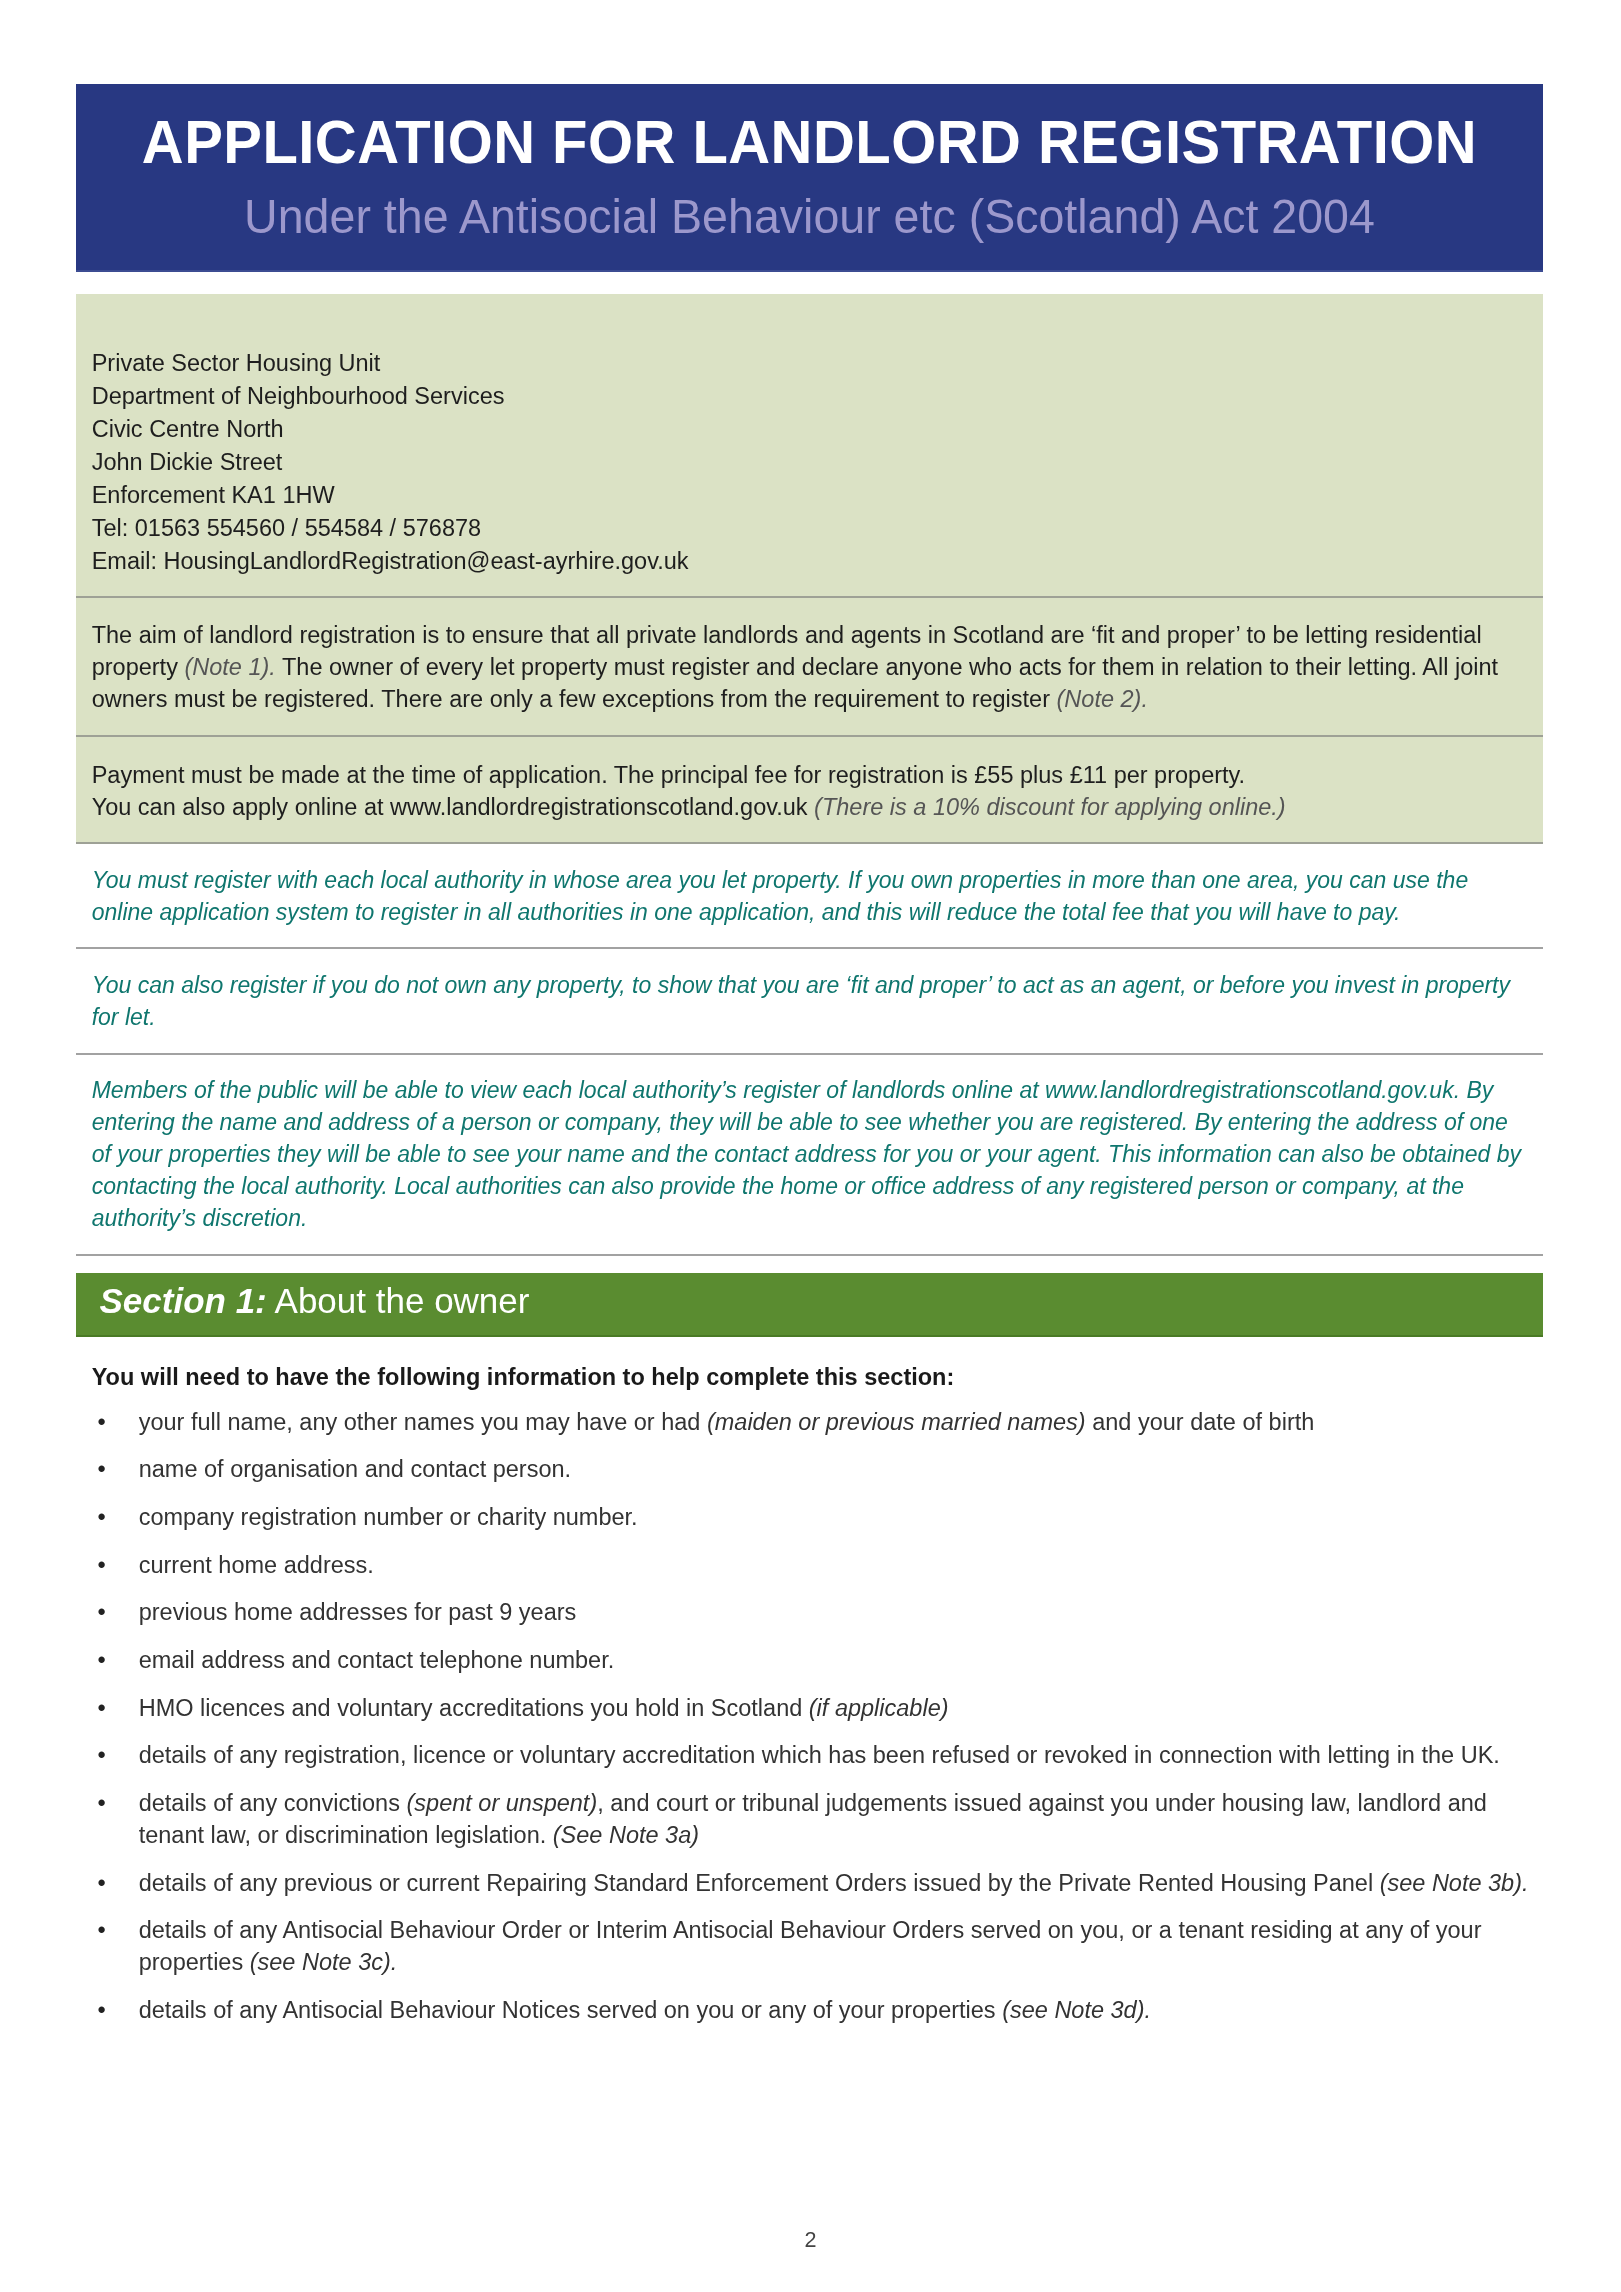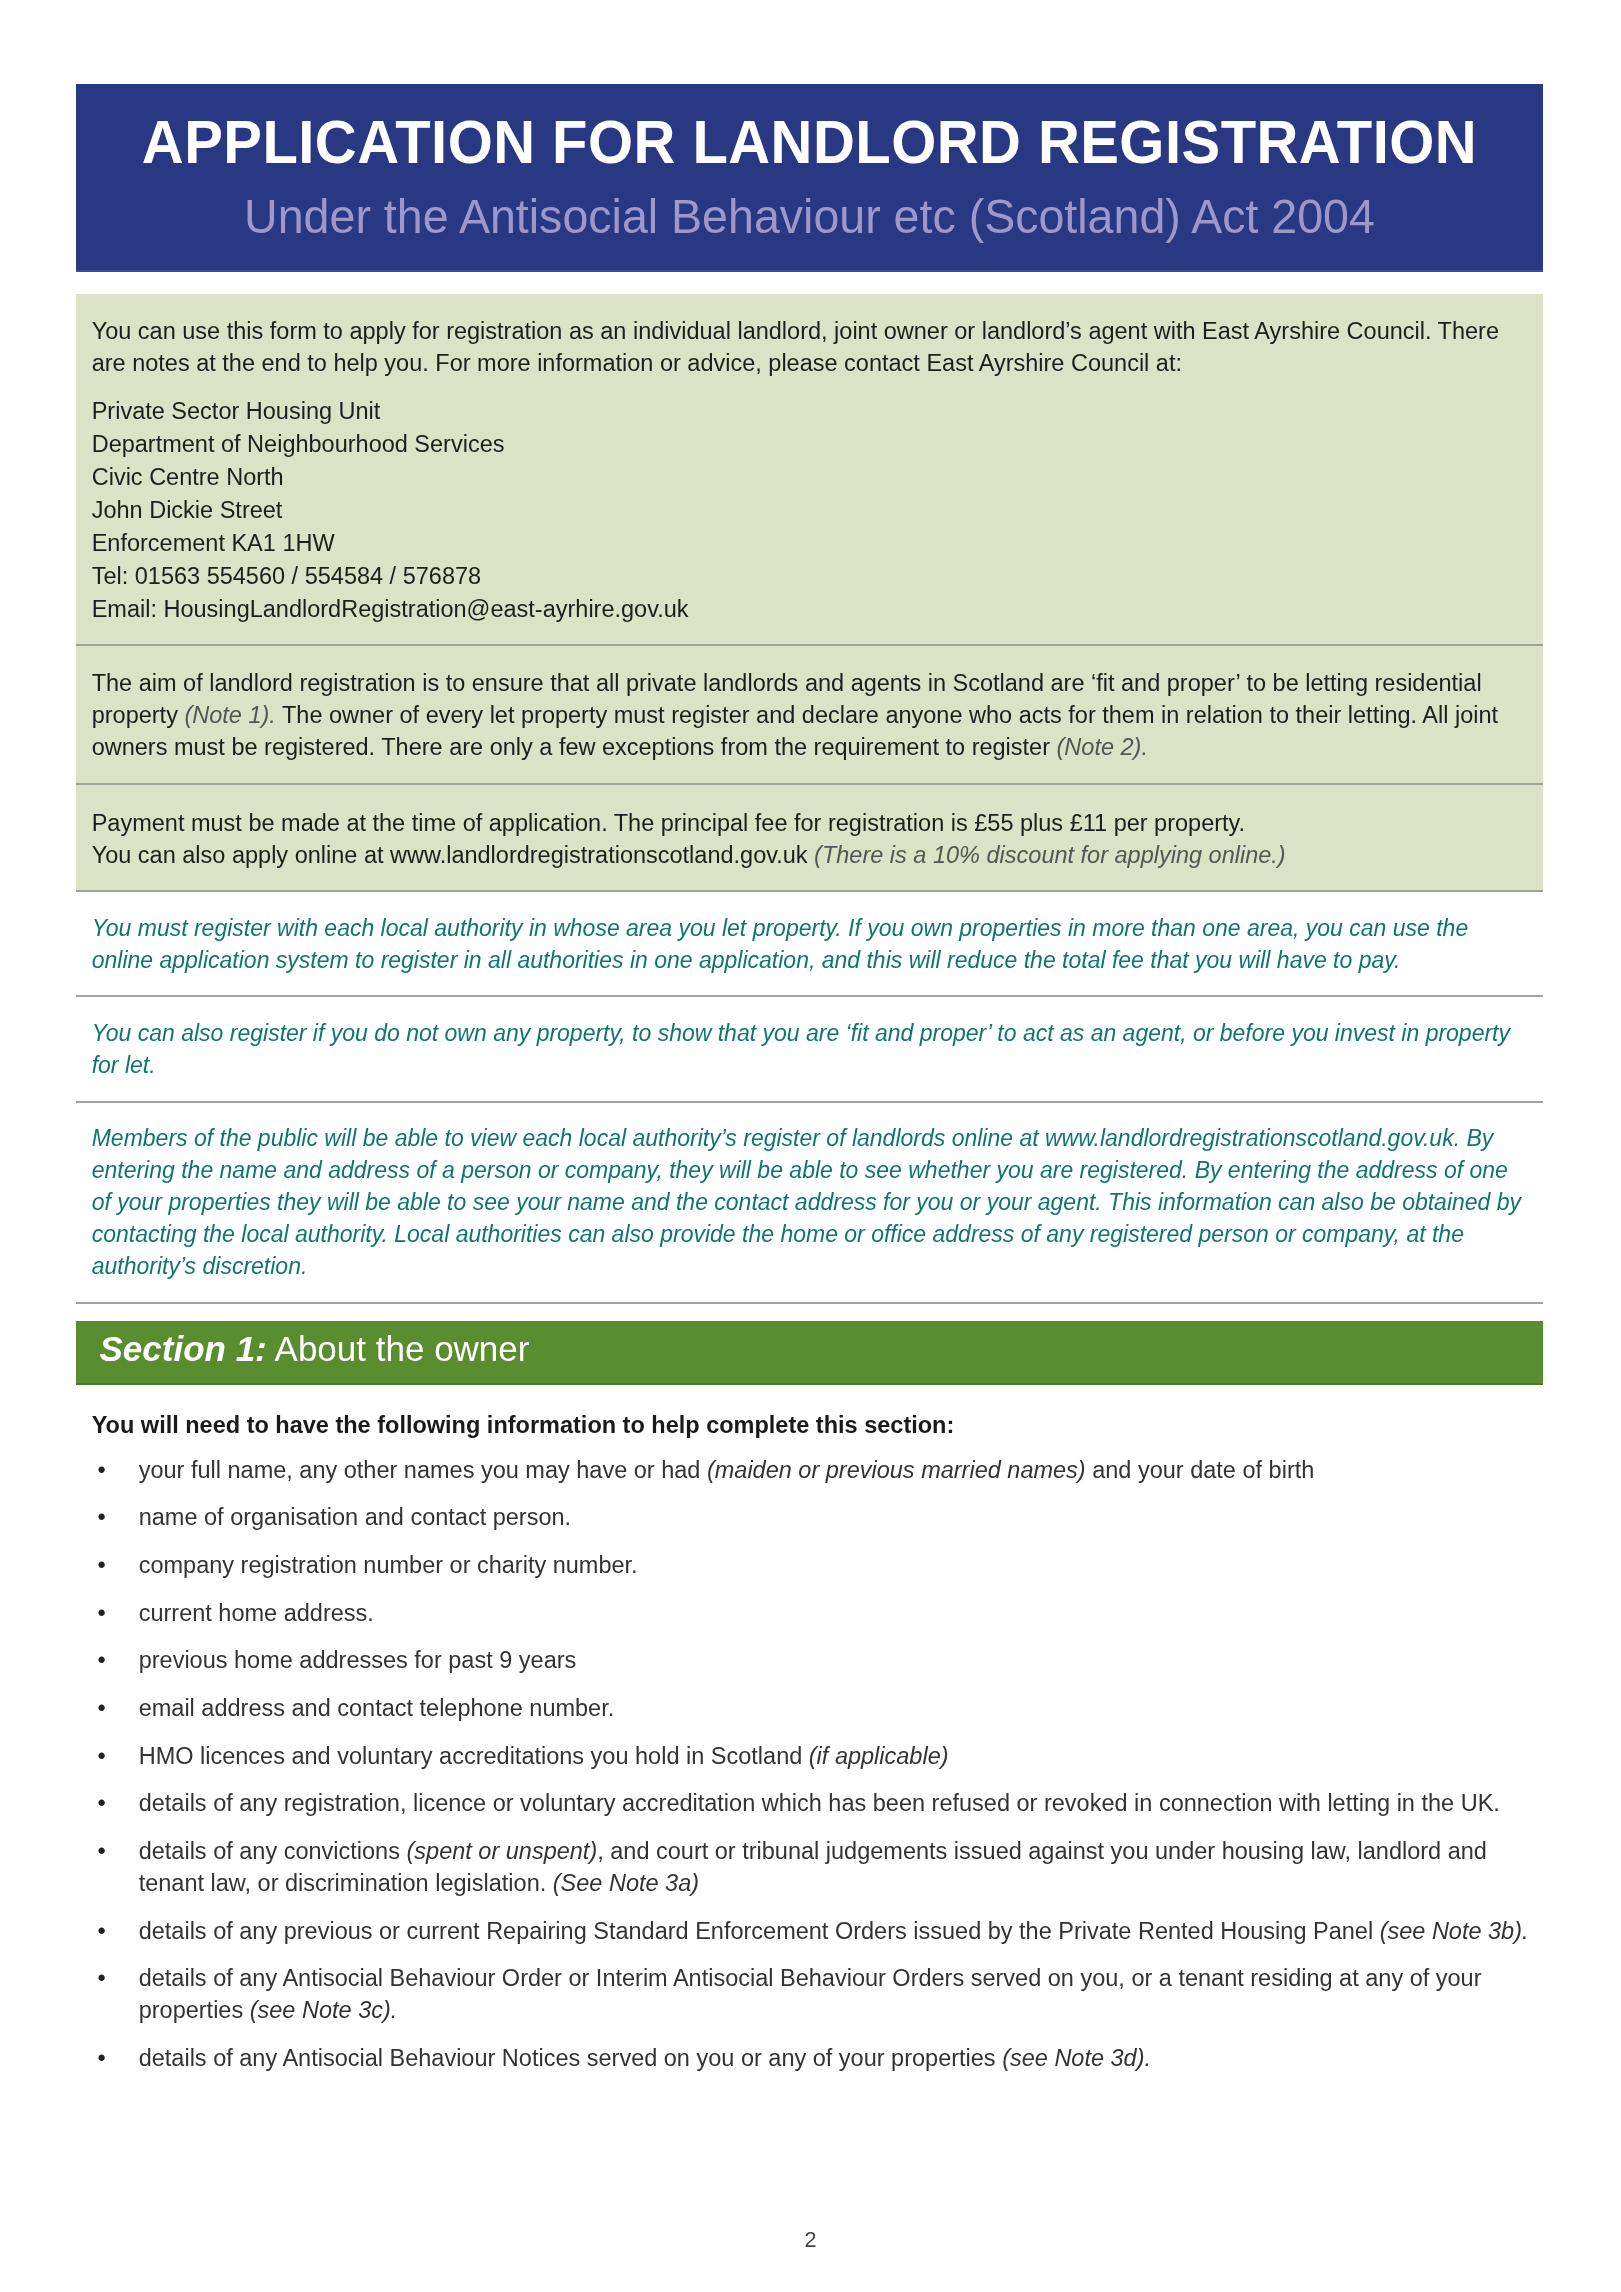--- a/index.html
+++ b/index.html
@@ -46,21 +46,21 @@
     }
     .infobox .block {
       padding: 21.6px 15.7px 19.6px 15.7px;
       font-size: 23.5px;
       line-height: 32px;
       color: #1e1e1e;
     }
     .infobox .block.b1 { padding-top: 21.6px; padding-bottom: 17.6px; }
     .infobox .block + .block { border-top: 2.9px solid #9ea196; }
     .infobox .block.last { border-bottom: 2.9px solid #9ea196; }
-    .address { margin-top: 16px; }
+    .address { margin-top: 32px; }
     .address div { line-height: 33px; }
     .note-ref { font-style: italic; color: #555555; }
 
     
     .note {
       padding: 19.6px 15.7px 19.6px 15.7px;
       font-size: 23px;
       line-height: 32px;
       font-style: italic;
       color: #0f766e;
@@ -124,21 +124,20 @@
 
 <div class="page">
 
   <div class="header">
     <div class="title">APPLICATION FOR LANDLORD REGISTRATION</div>
     <div class="subtitle">Under the Antisocial Behaviour etc (Scotland) Act 2004</div>
   </div>
 
   <div class="infobox">
     <div class="block b1">
-      <div>You can use this form to apply for registration as an individual landlord, joint owner or landlord’s agent with East Ayrshire Council. There are notes at the end to help you. For more information or advice, please contact East Ayrshire Council at:</div>
       <div class="address">
         <div>Private Sector Housing Unit</div>
         <div>Department of Neighbourhood Services</div>
         <div>Civic Centre North</div>
         <div>John Dickie Street</div>
         <div>Enforcement KA1 1HW</div>
         <div>Tel: 01563 554560 / 554584 / 576878</div>
         <div>Email: HousingLandlordRegistration@east-ayrhire.gov.uk</div>
       </div>
     </div>

